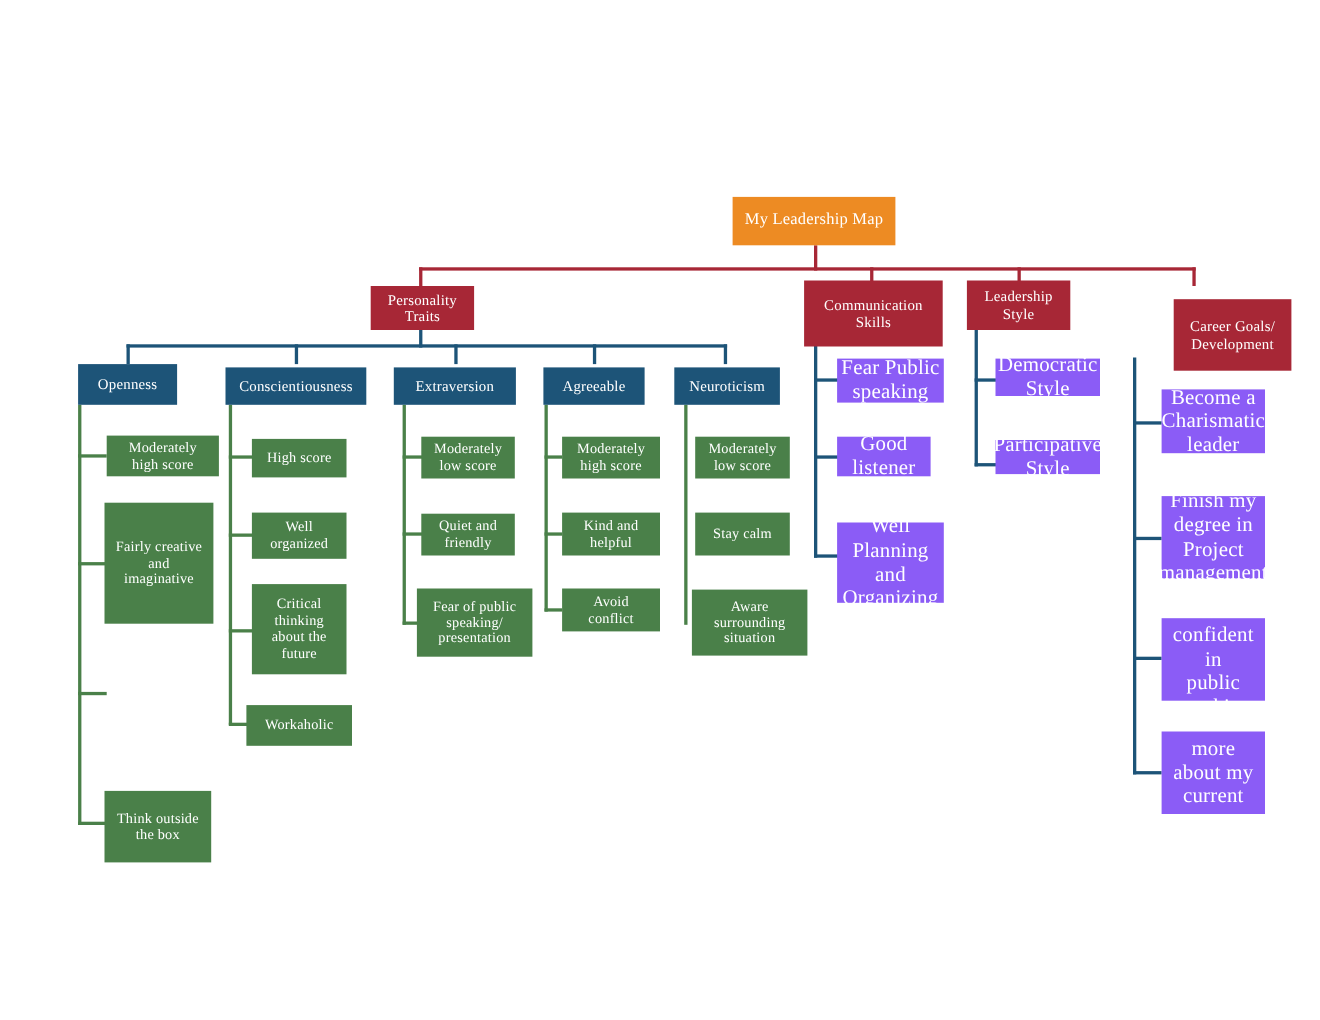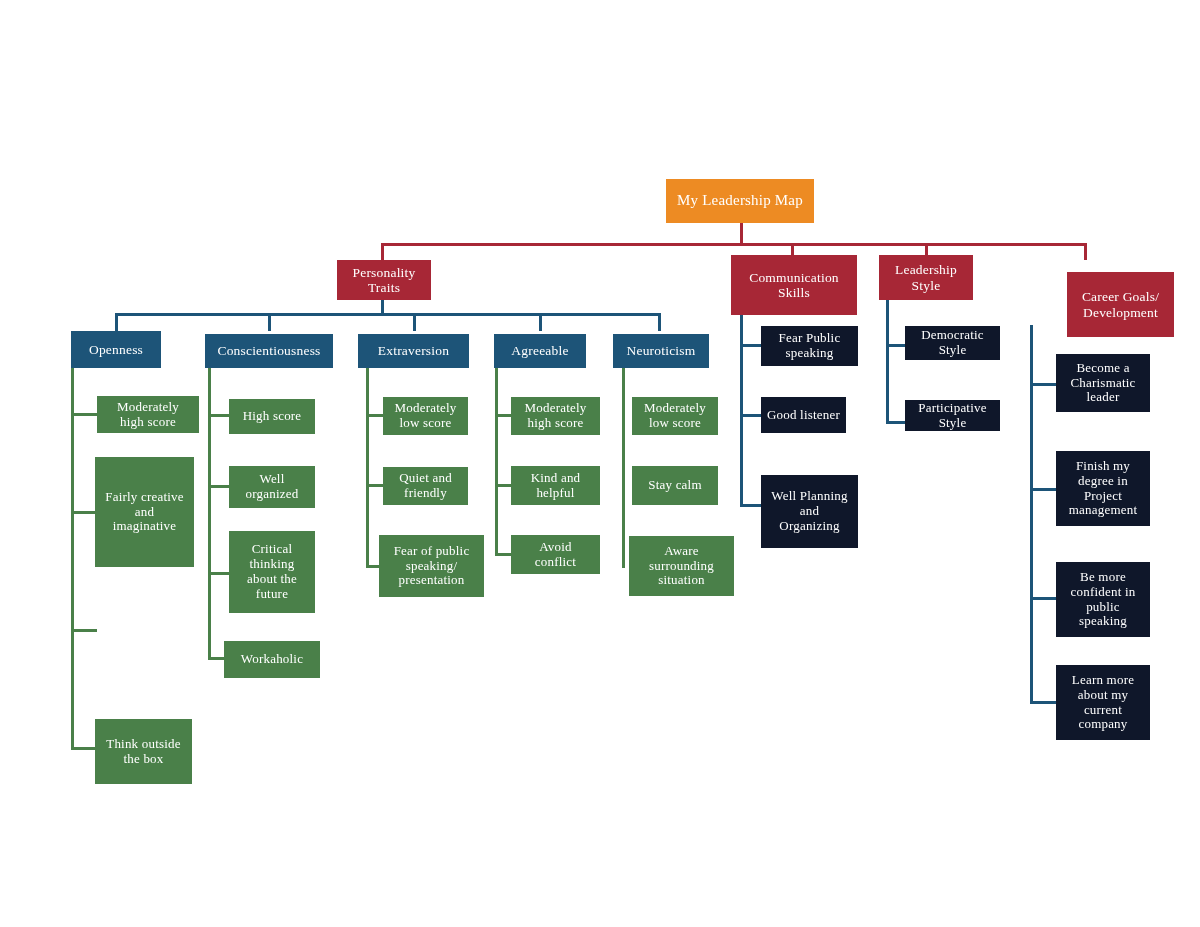--- a/index.html
+++ b/index.html
@@ -25,21 +25,21 @@
     color: #ffffff;
     line-height: 1.14;
     padding: 2px 3px;
     white-space: pre-line;
     letter-spacing: 0.2px;
   }
   .root    { background: #ed8b23; font-size: 15px; }
   .l2      { background: #a72736; font-size: 13.5px; }
   .l3      { background: #1d5478; font-size: 13.5px; }
   .leaf-g  { background: #4a8049; font-size: 13px; }
-  .leaf-b  { background: #0f172a; font-size: 13px; font-family: Liberation Serif, serif; }
+  .leaf-b  { background: #8b5cf6; font-size: 19px; font-family: Liberation Serif, serif; }
 
   .conn {
     position: absolute;
     box-sizing: border-box;
   }
   .c-red   { background: #a72736; }
   .c-blue  { background: #1d5478; }
   .c-green { background: #4a8049; }
 </style>
 </head>

